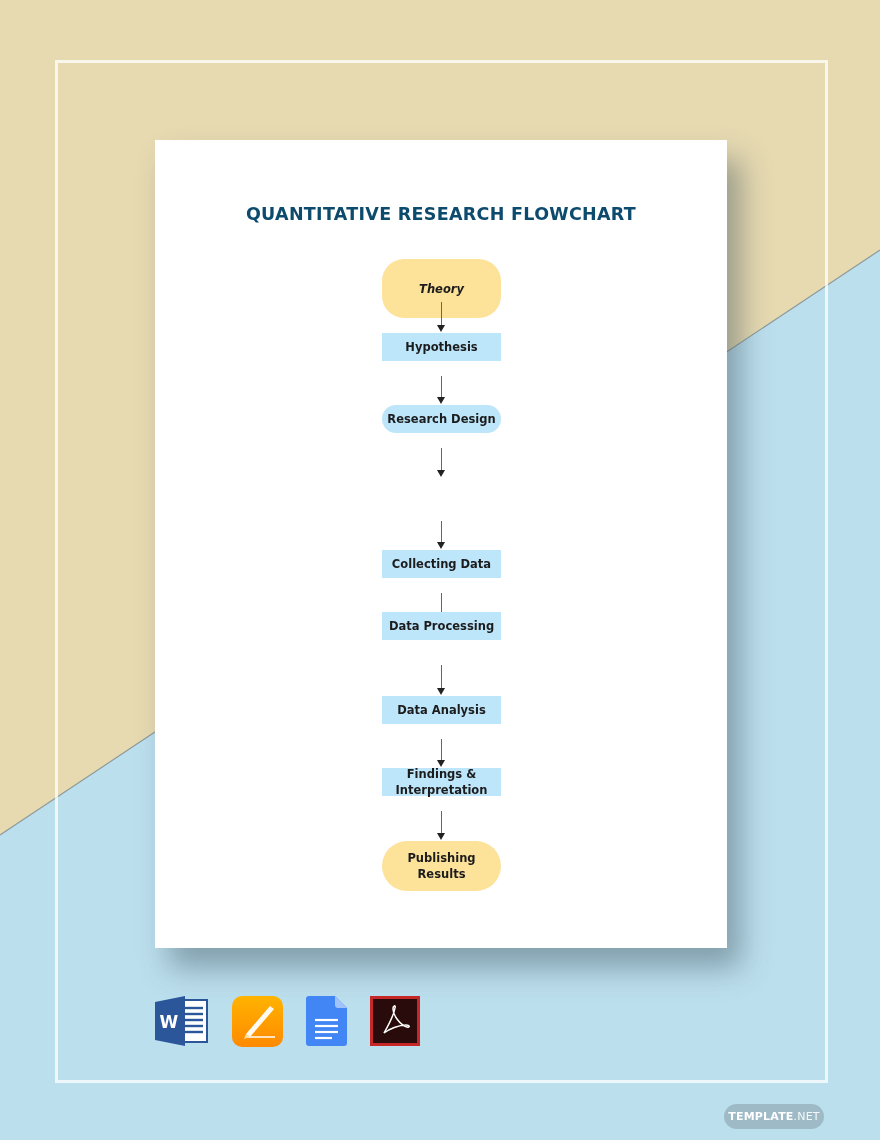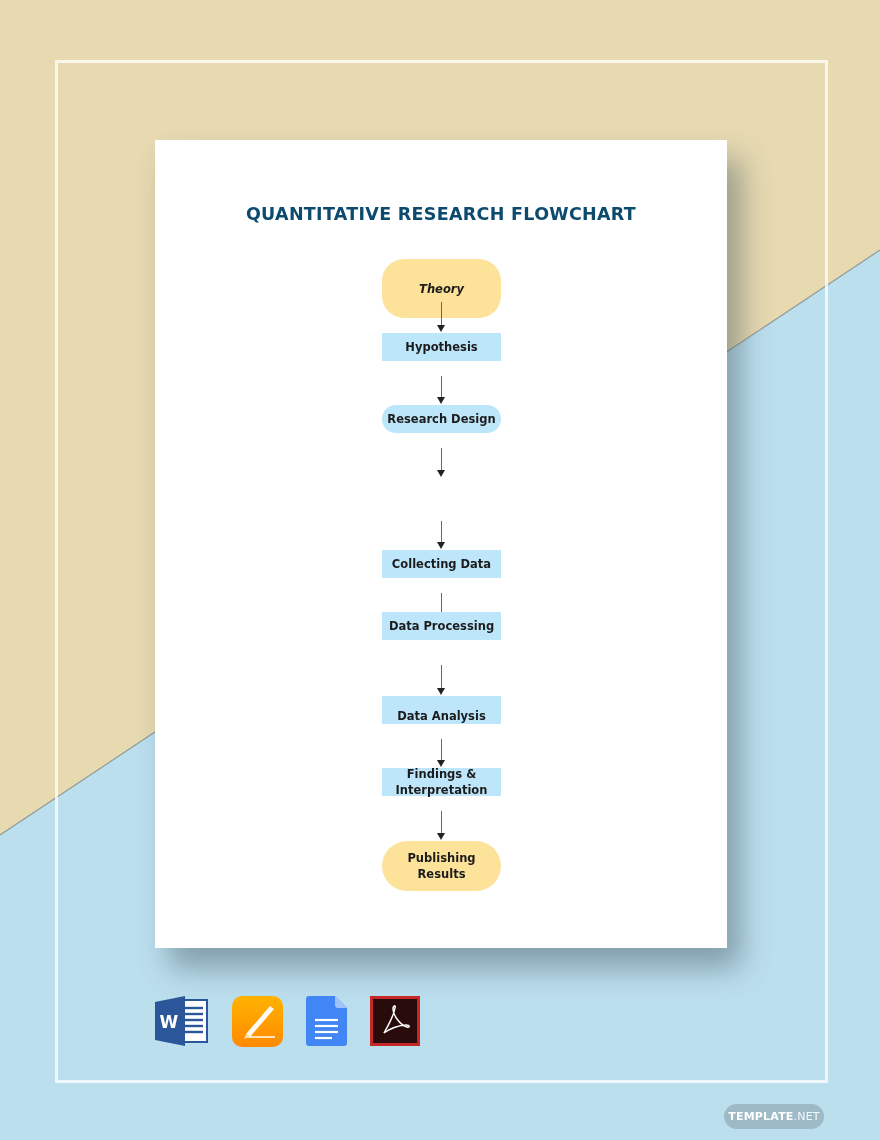--- a/index.html
+++ b/index.html
@@ -58,21 +58,21 @@
   <div class="node box" style="top:410px;">
     <span>Collecting Data</span>
   </div>
   <div class="arrow" style="top:453px;height:26px;"></div>
 
   <div class="node box" style="top:462px;margin-top:10px;">
     <span>Data Processing</span>
   </div>
   <div class="arrow" style="top:525px;height:28px;"></div>
 
-  <div class="node box" style="top:556px;align-items:flex-end;">
+  <div class="node box" style="top:556px;">
     <span>Data Analysis</span>
   </div>
   <div class="arrow" style="top:599px;height:26px;"></div>
 
   <div class="node box" style="top:628px;padding:0 0;">
     <span>Findings &amp; Interpretation</span>
   </div>
   <div class="arrow" style="top:671px;height:27px;"></div>
 
   <div class="node pill" style="top:701px;height:50px;border-radius:25px;padding:0 18px;">

